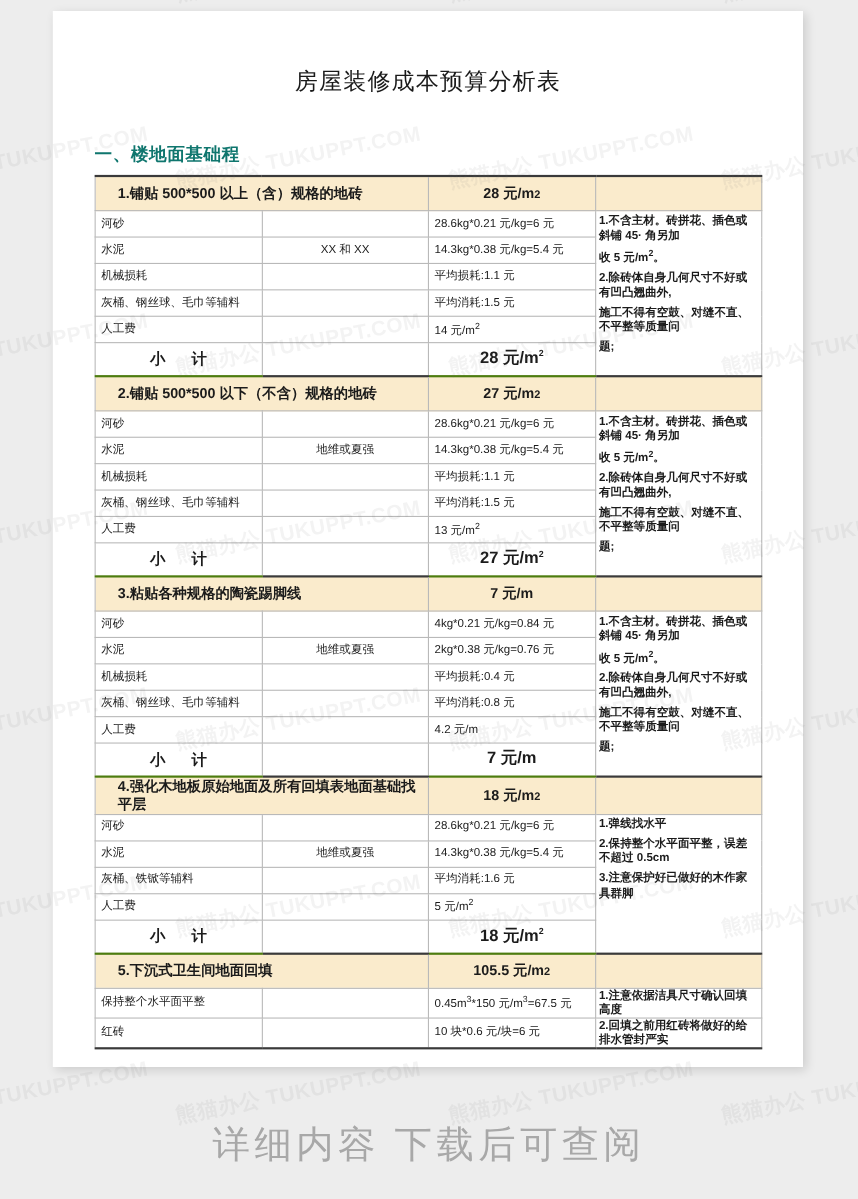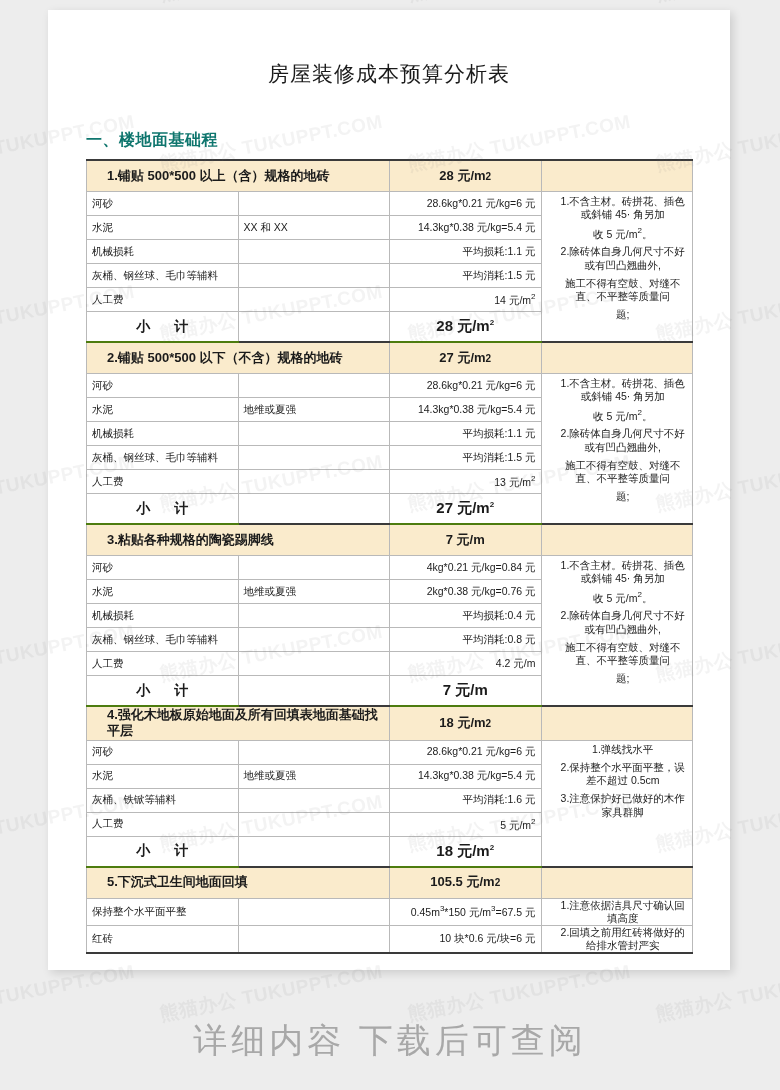--- a/index.html
+++ b/index.html
@@ -82,23 +82,23 @@
     border-bottom: 1px solid #b9b9b9;
     height: 30px;
     font-size: 13px;
     font-weight: 700;
   }
   tr.grp-head td.g-name { padding-left: 20px; }
   tr.grp-head td.g-price { text-align: center; }
   tr.grp-head td.g-pad { border-left: none; }
 
   tr.item td.c-name   { width: 158px; text-align: left; }
-  tr.item td.c-vendor { width: 70px;  }
-  tr.item td.c-calc   { width: 168px; text-align: right; }
-  tr.item td.c-note   { width: 211px; text-align: center; padding-left: 17px; vertical-align: top; }
+  tr.item td.c-vendor { width: 70px;  text-align: center; }
+  tr.item td.c-calc   { width: 168px; text-align: left; }
+  tr.item td.c-note   { width: 211px; text-align: left; padding-left: 3px; vertical-align: top; font-weight: bold; }
 
   tr.subtotal td {
     height: 29px;
     font-weight: 700;
     border-bottom: 2px solid #4d7c0f;
   }
   tr.subtotal td.s-label {
     text-align: center;
     font-size: 14px;
     letter-spacing: 10px;

